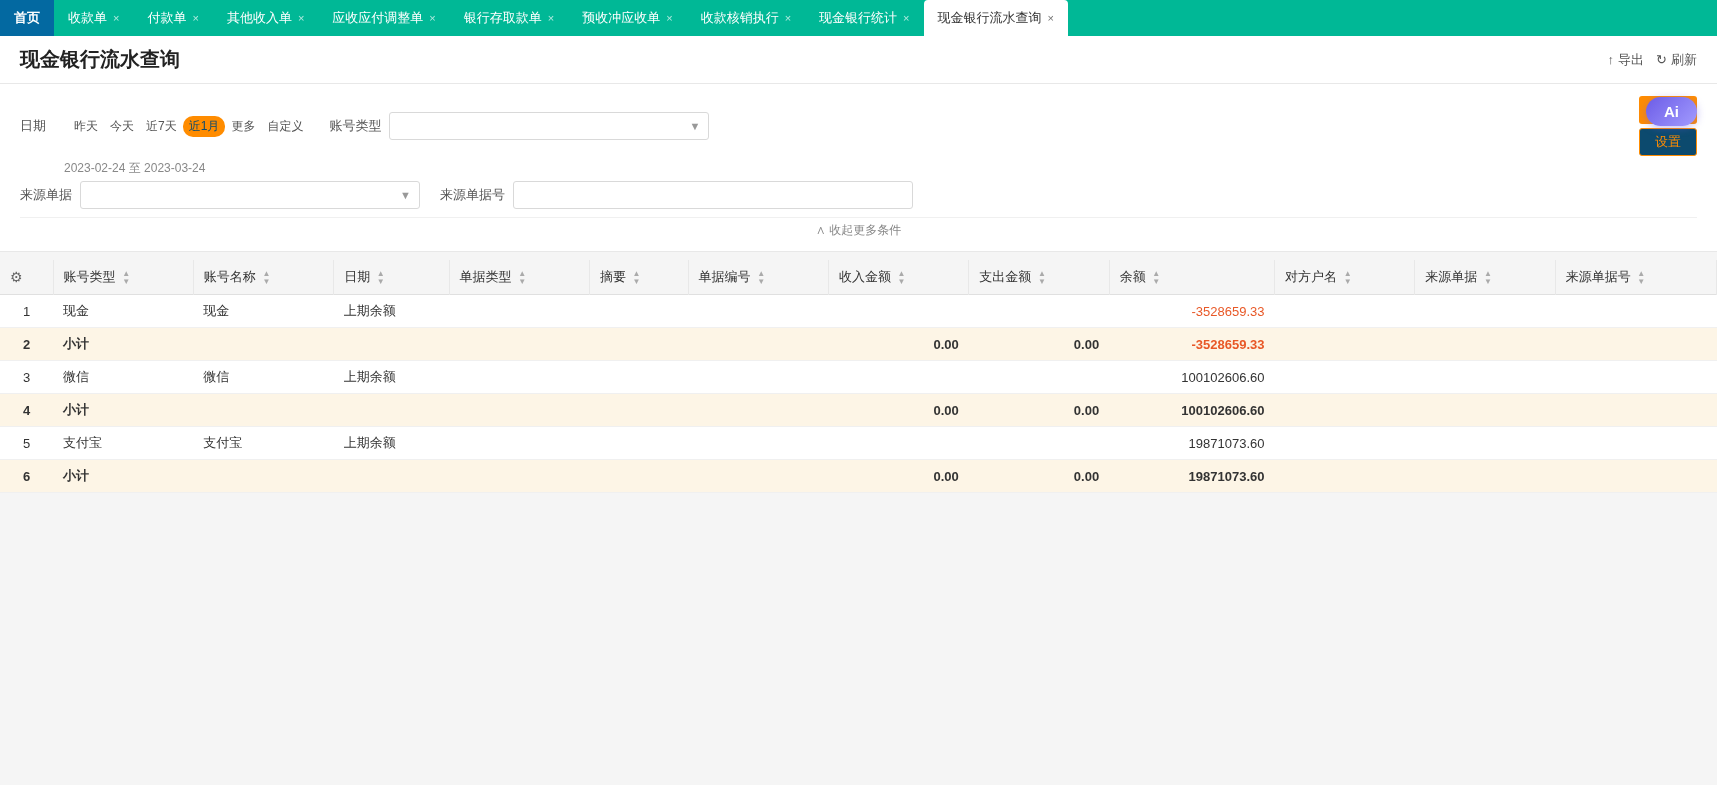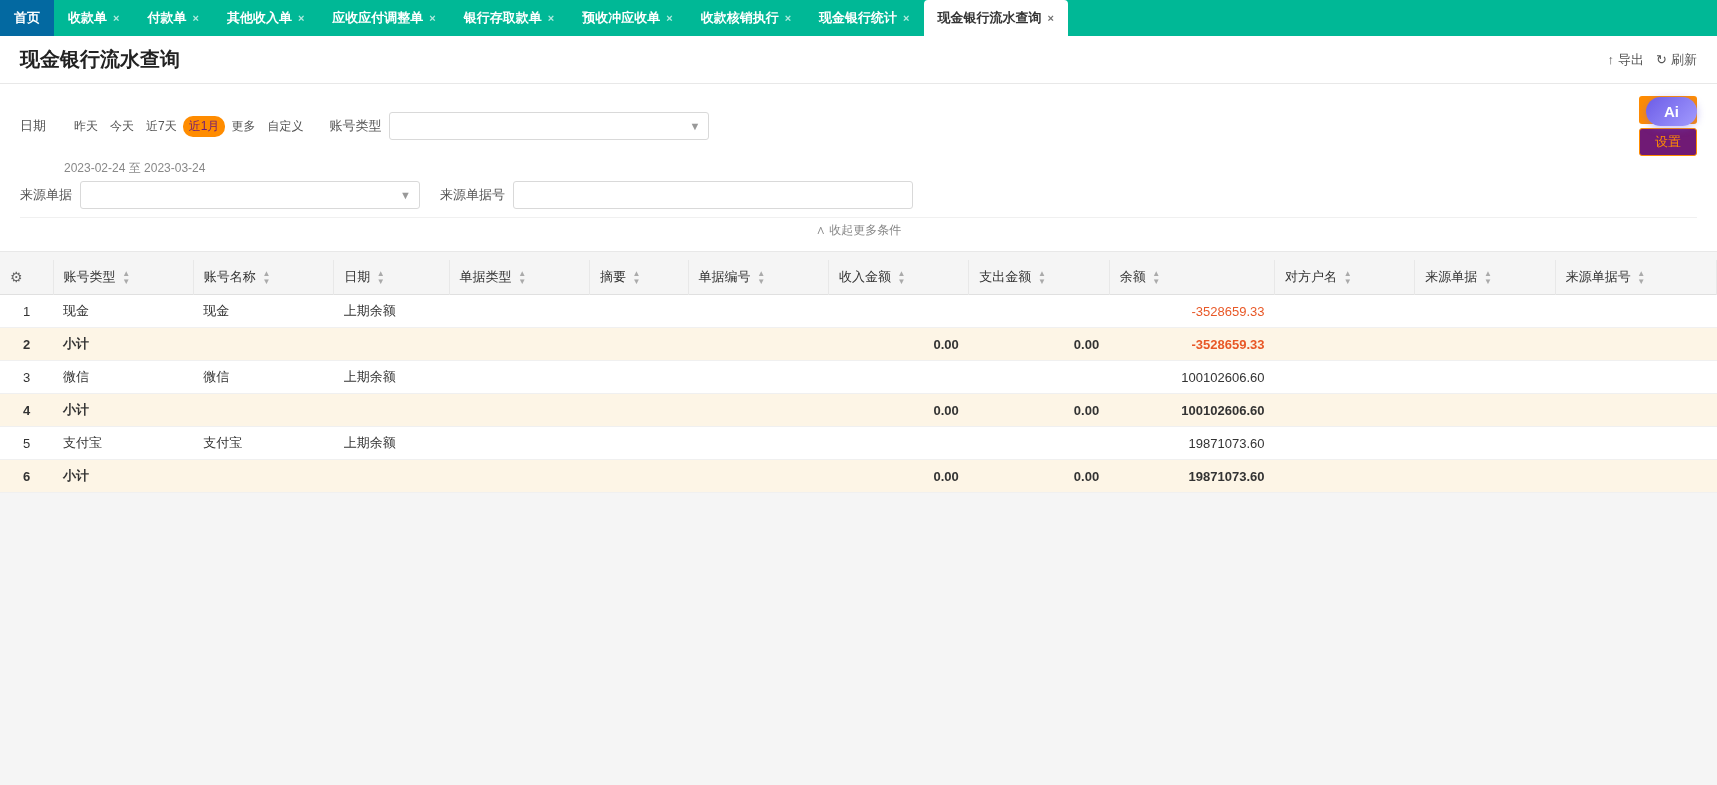--- a/index.html
+++ b/index.html
@@ -16,21 +16,20 @@
     }
     .nav-item {
       color: #fff;
       padding: 0 14px;
       height: 36px;
       display: flex;
       align-items: center;
       cursor: pointer;
       white-space: nowrap;
       font-size: 13px;
-      font-weight: bold;
     }
     .nav-item.active {
       background: #fff;
       color: #333;
       border-radius: 4px 4px 0 0;
     }
     .nav-item .close-x {
       margin-left: 6px;
       font-size: 11px;
       opacity: 0.7;
@@ -92,21 +91,21 @@
     }
     .date-opt {
       cursor: pointer;
       color: #555;
       padding: 2px 6px;
       border-radius: 10px;
       font-size: 12px;
     }
     .date-opt.active {
       background: #ff8c00;
-      color: #701a75;
+      color: #0c4a6e;
       border-radius: 10px;
     }
     .date-range {
       font-size: 12px;
       color: #888;
       margin-left: 4px;
     }
     .filter-select {
       border: 1px solid #d9d9d9;
       border-radius: 3px;
@@ -148,21 +147,21 @@
     .query-btn {
       background: #ff8c00;
       color: #fff;
       border: none;
       border-radius: 3px;
       padding: 5px 16px;
       cursor: pointer;
       font-size: 13px;
     }
     .settings-btn {
-      background: #701a75;
+      background: #0c4a6e;
       color: #ff8c00;
       border: 1px solid #ff8c00;
       border-radius: 3px;
       padding: 4px 14px;
       cursor: pointer;
       font-size: 13px;
     }
     .collapse-bar {
       text-align: center;
       padding: 4px 0;

